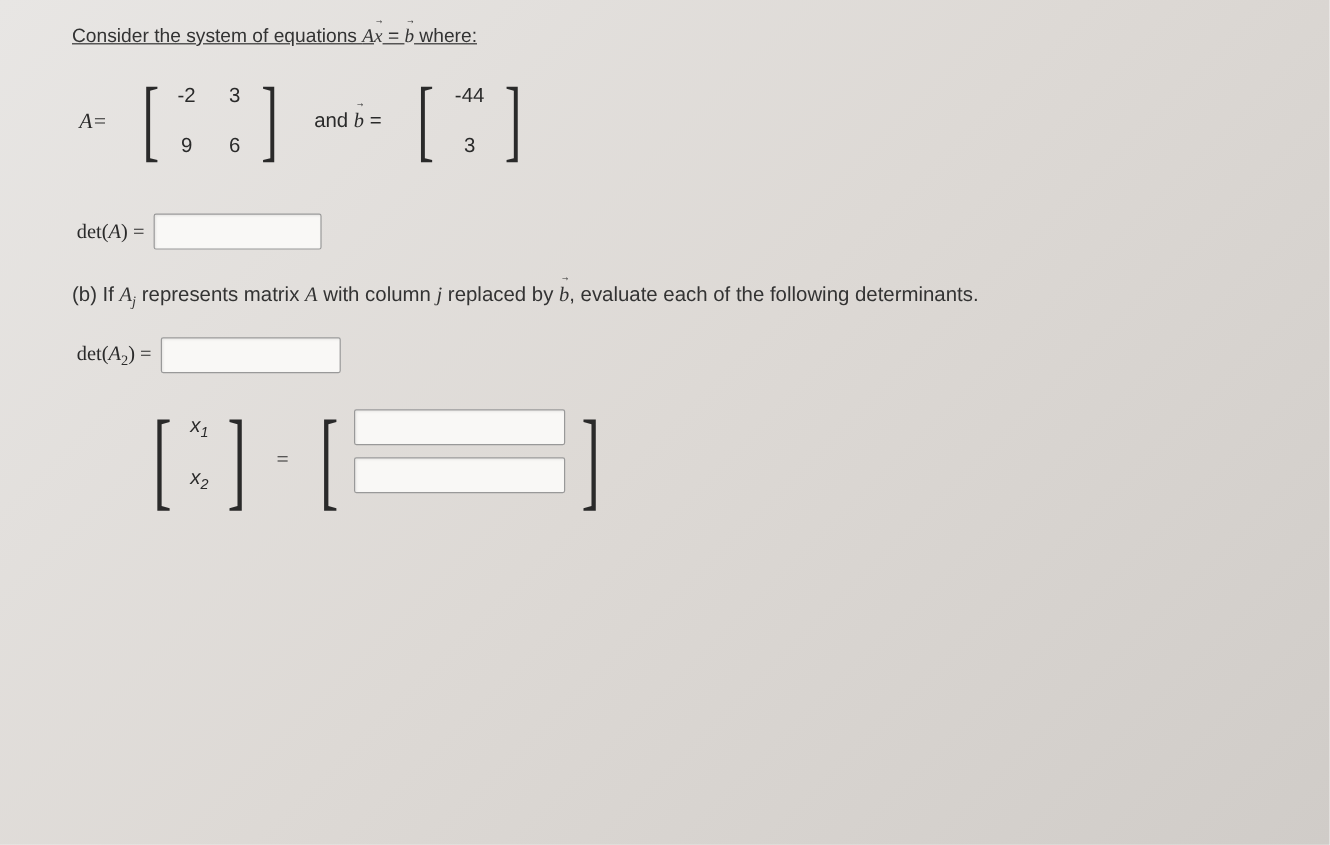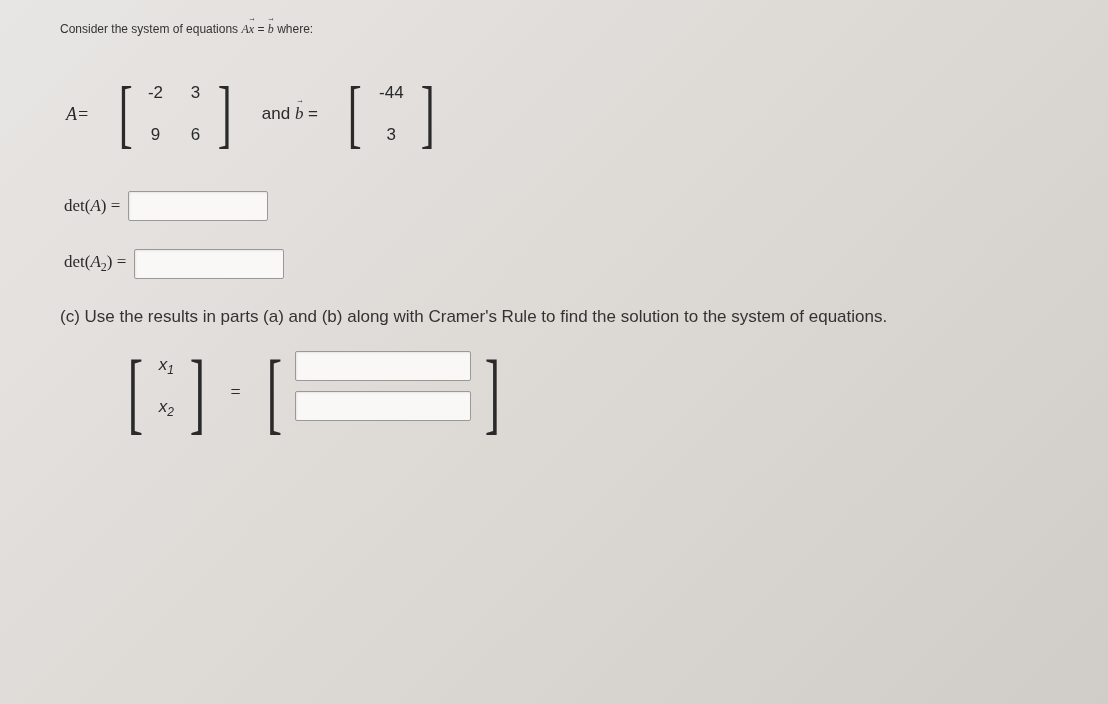--- a/index.html
+++ b/index.html
@@ -10,24 +10,25 @@
     font-family: Georgia, 'Times New Roman', serif;
     color: #2a2a2a;
     width: 1108px;
     height: 704px;
     overflow: hidden;
   }
   .page {
     padding: 22px 60px 20px 60px;
   }
   .intro {
-    font-size: 12px;
-    margin-bottom: 40px;
+    font-size: 16px;
+    margin-bottom: 24px;
     font-family: Arial, sans-serif;
     color: #333;
+    text-decoration: underline;
   }
   .math-i { font-style: italic; font-family: Georgia, serif; }
   .vec { position: relative; display: inline-block; }
   .vec::after {
     content: "→";
     position: absolute;
     top: -11px;
     left: 60%;
     transform: translateX(-50%) scaleX(0.7);
     font-size: 11px;
@@ -173,30 +174,32 @@
   </div>
 
 
   <div class="det-row">
     <span class="det-label">
       <span>det(</span><span class="math-i">A</span><span>) =</span>
     </span>
     <input type="text" class="w-small" value="" style="">
   </div>
 
+  <div class="part">
+    <span>(b) If </span><span class="math-i">A</span><span class="math-i sub">j</span><span> represents matrix </span><span class="math-i">A</span><span> with column </span><span class="math-i">j</span><span> replaced by </span><span class="math-i vec">b</span><span>, evaluate each of the following determinants.</span>
+  </div>
 
 
   <div class="det-row">
     <span class="det-label">
       <span>det(</span><span class="math-i">A</span><span class="sub">2</span><span>) =</span>
     </span>
     <input type="text" class="w-med" value="" style="">
   </div>
 
-  <div class="part">(c) Use the results in parts (a) and (b) along with Cramer's Rule to find the solution to the system of equations.</div>
 
   <div class="sol-row">
     <div class="bracket-wrap">
       <span class="bracket-tall">[</span>
       <div class="sol-vec">
         <span><span>x</span><span class="sub">1</span></span>
         <span><span>x</span><span class="sub">2</span></span>
       </div>
       <span class="bracket-tall">]</span>
     </div>

